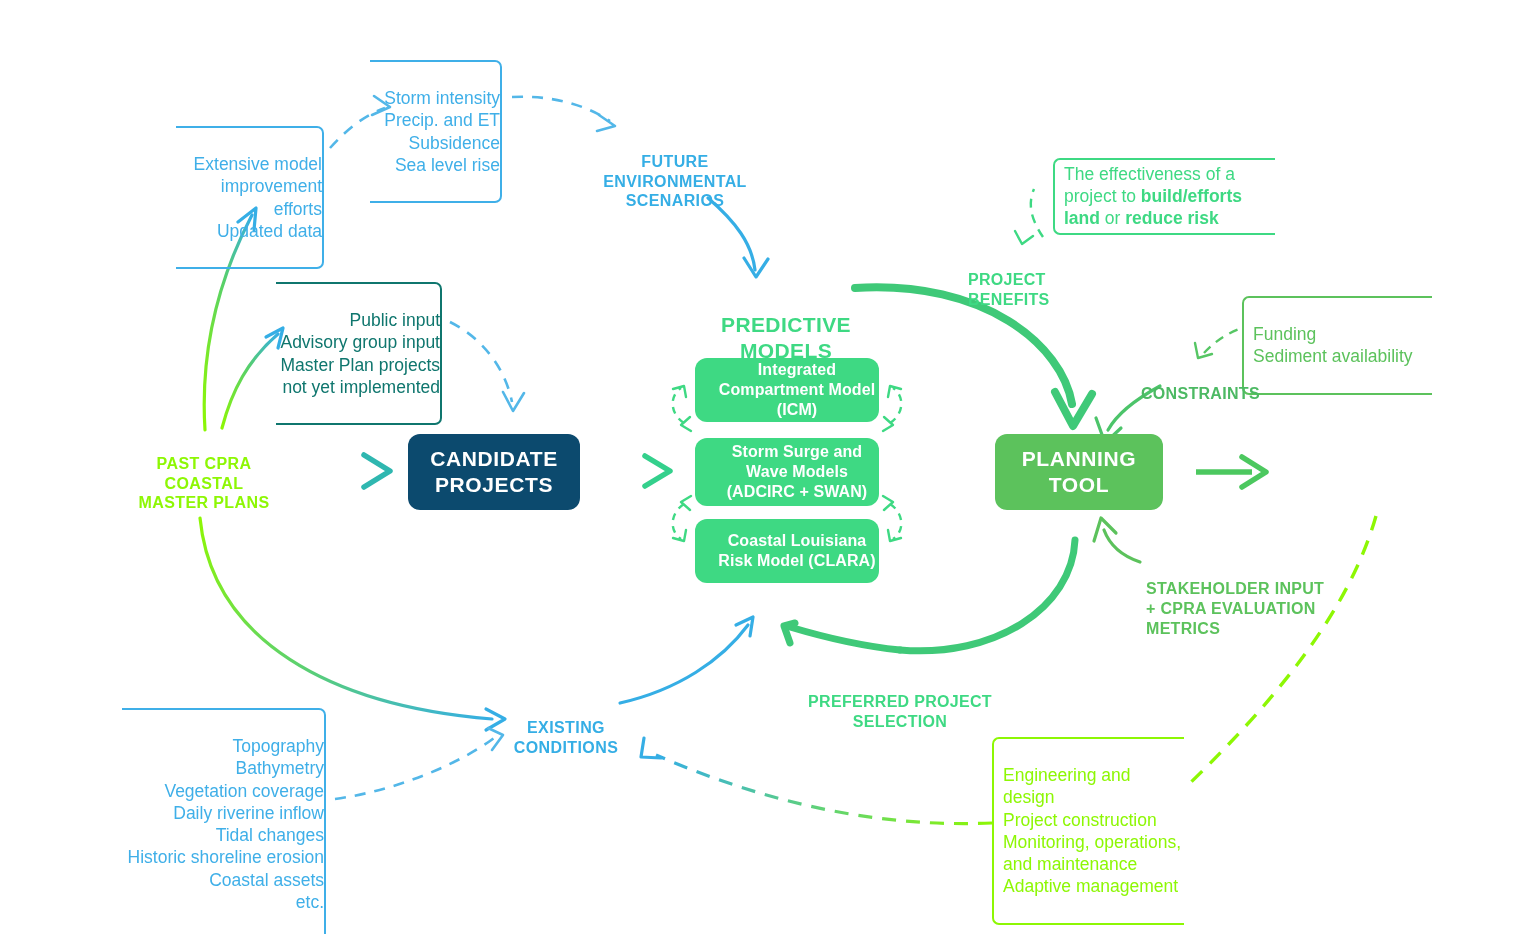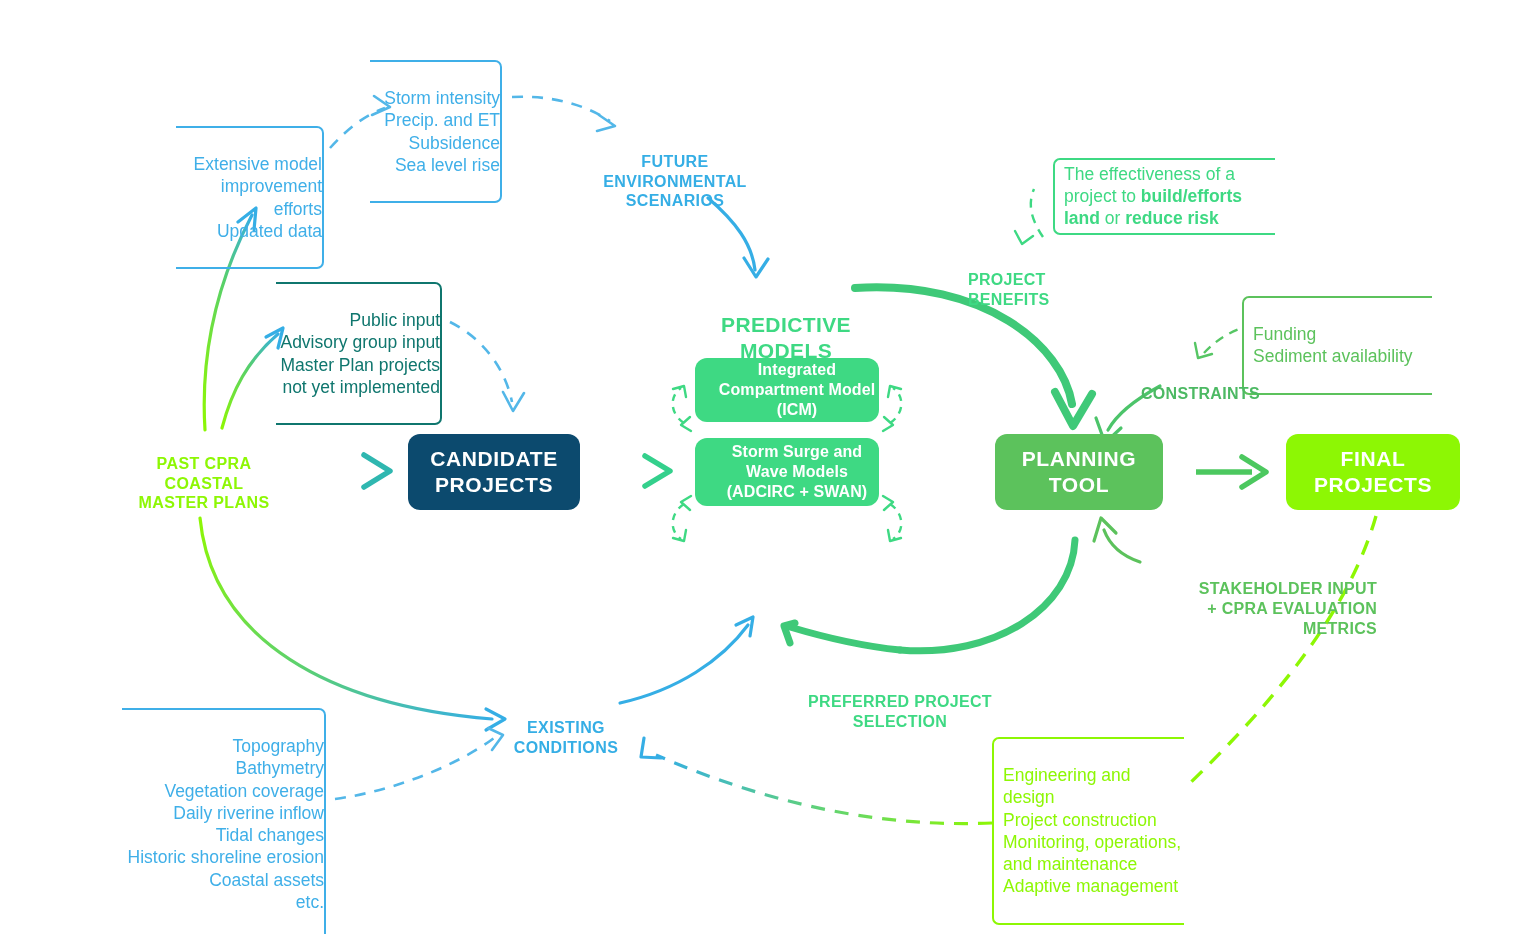--- a/index.html
+++ b/index.html
@@ -320,21 +320,21 @@
 
   <div class="callout-title" style="left:968px; top:250px; width:120px; color:#3ED983; text-align:left;">
     <span>PROJECT
 BENEFITS</span>
   </div>
 
   <div class="callout-title" style="left:1141px; top:364px; width:160px; color:#4CB963; text-align:left;">
     <span>CONSTRAINTS</span>
   </div>
 
-  <div class="callout-title" style="left:1177px; top:559px; width:200px; color:#5CC25C; text-align:right;">
+  <div class="callout-title" style="left:1146px; top:559px; width:200px; color:#5CC25C; text-align:left;">
     <span>STAKEHOLDER INPUT
 + CPRA EVALUATION
 METRICS</span>
   </div>
 
   <div class="callout-title" style="left:790px; top:672px; width:220px; color:#3ED983; text-align:center;">
     <span>PREFERRED PROJECT
 SELECTION</span>
   </div>
 
@@ -348,24 +348,25 @@
 Compartment Model
 (ICM)</span>
   </div>
 
   <div class="node-box model" style="left:695px; top:438px; width:184px; height:68px; background:#3ED983;">
     <span>Storm Surge and
 Wave Models
 (ADCIRC + SWAN)</span>
   </div>
 
+  <div class="node-box model" style="left:695px; top:519px; width:184px; height:64px; background:#3ED983;">
+    <span>Coastal Louisiana
+Risk Model
+(CLARA)</span>
+  </div>
 
   <div class="node-box big" style="left:995px; top:434px; width:168px; height:76px; background:#5CC25C;">
     <span>PLANNING
 TOOL</span>
   </div>
 
-  <div class="node-box big" style="left:1286px; top:434px; width:174px; height:76px; background:#8DF704;">
-    <span>FINAL
-PROJECTS</span>
-  </div>
 
 </div>
 
 </body></html>

